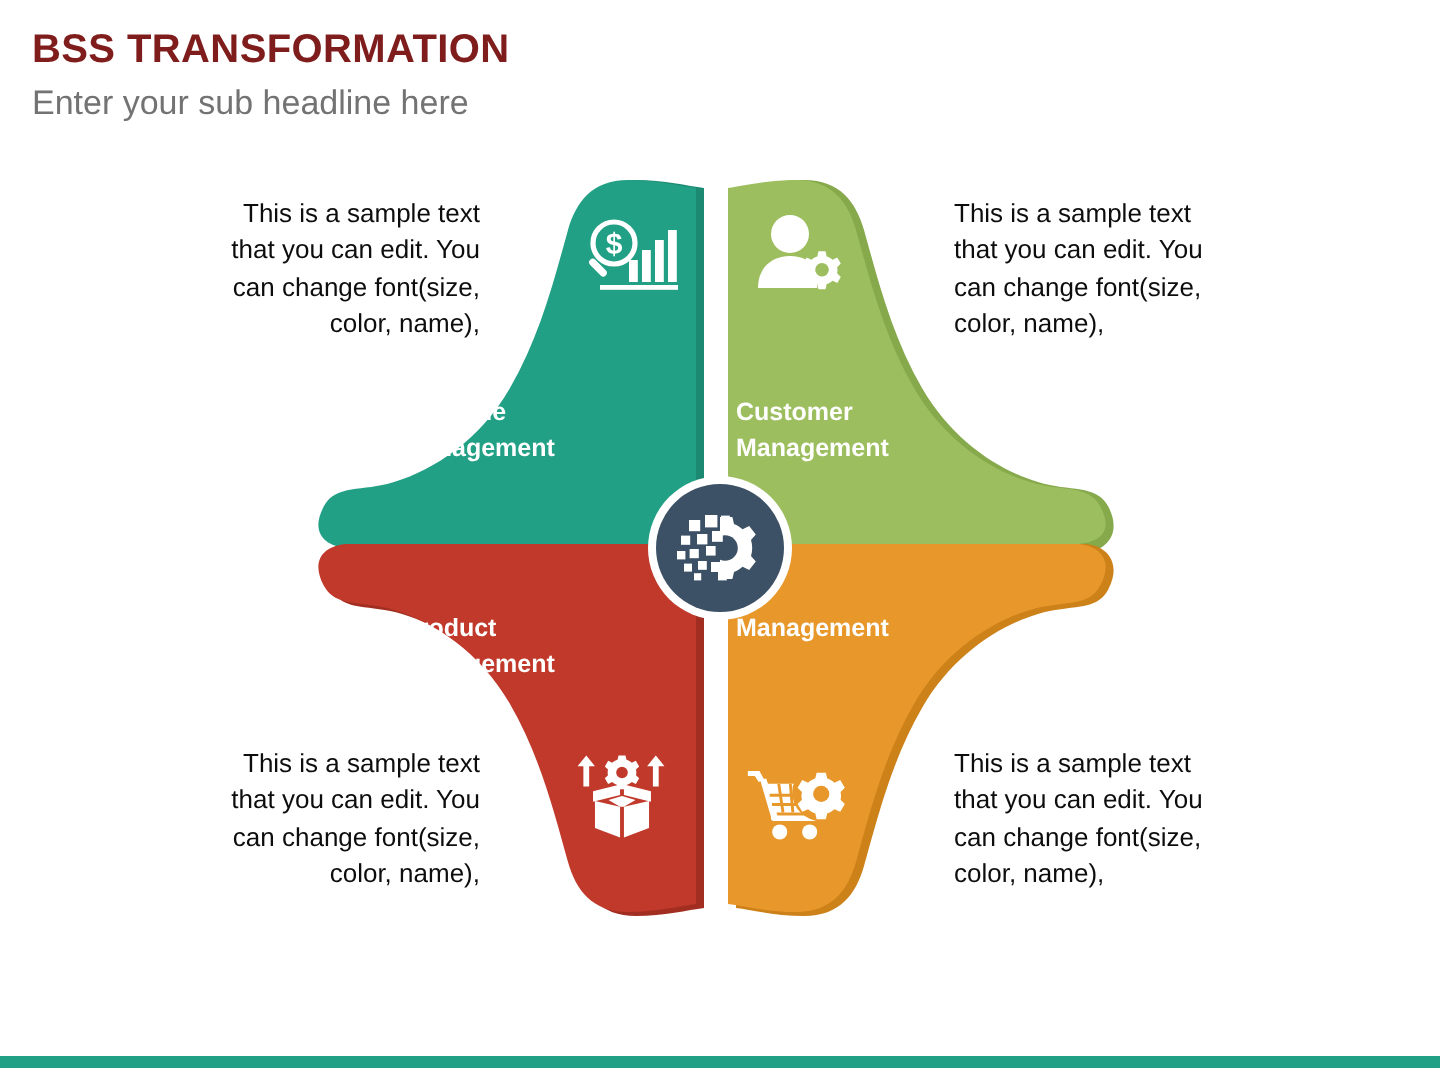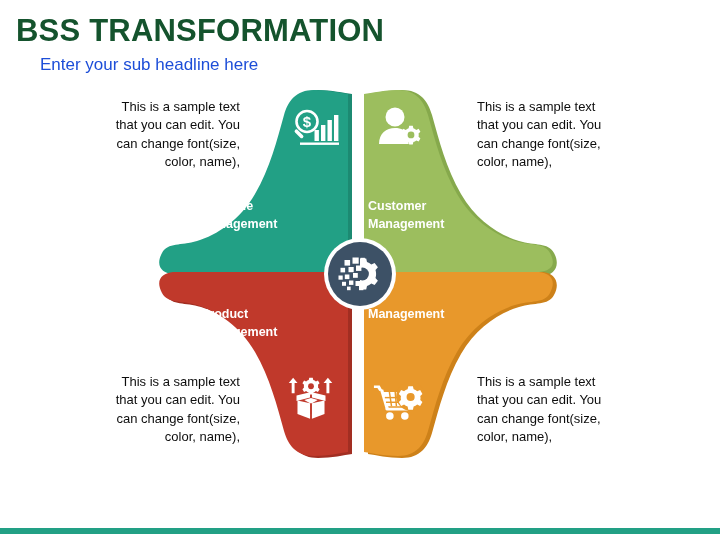--- a/index.html
+++ b/index.html
@@ -23,35 +23,34 @@
   }
 
   
   #header {
     position: absolute;
     left: 16px;
     top: 14px;
     width: 690px;
   }
   #title {
-    font-size: 31px;
+    font-size: 20px;
     font-weight: bold;
-    color: #14532d;
+    color: #7f1d1d;
     letter-spacing: 0.2px;
     line-height: 1.12;
     white-space: nowrap;
   }
   #subtitle {
     margin-top: 6px;
     font-size: 17px;
     font-weight: normal;
-    color: #1d4ed8;
+    color: #737373;
     line-height: 1.15;
     white-space: nowrap;
-    margin-left: 24px;
   }
 
   
   #diagram {
     position: absolute;
     left: 0;
     top: 72px;
     width: 720px;
     height: 410px;
   }

